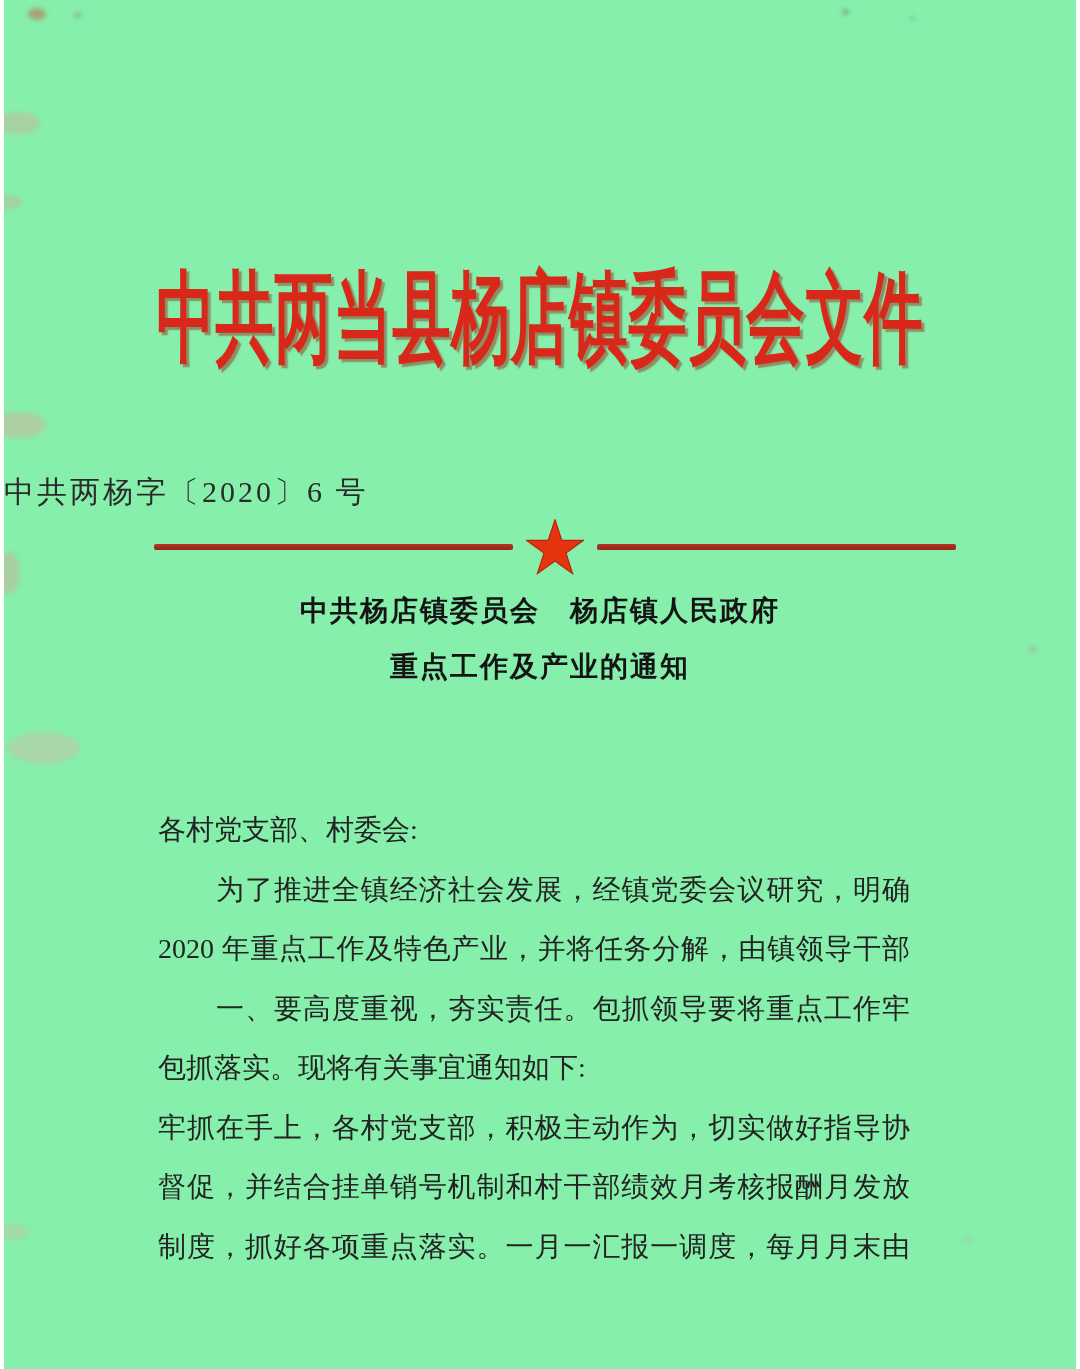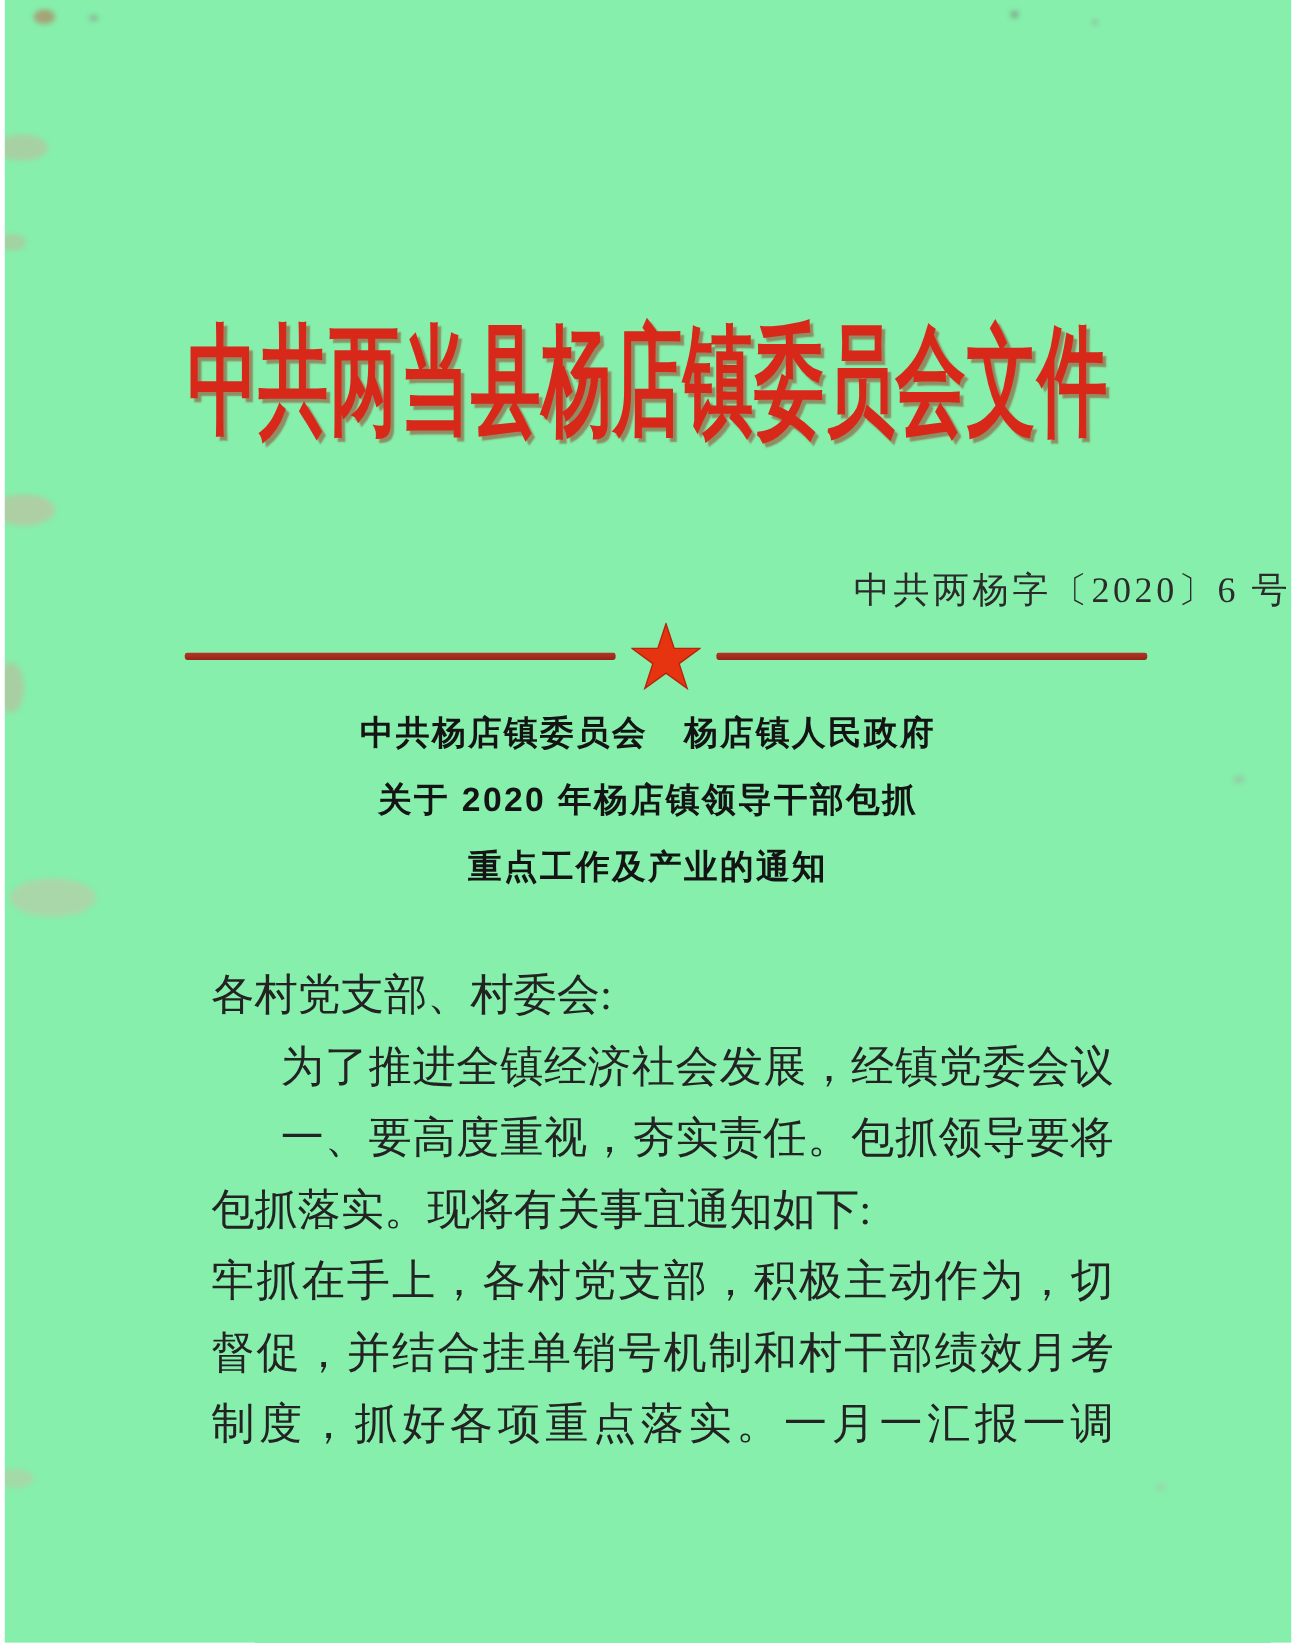--- a/index.html
+++ b/index.html
@@ -31,21 +31,21 @@
     transform-origin: top center;
     white-space: nowrap;
   }
 
   
   .doc-number {
     position: absolute;
     top: 472px;
     left: 0;
     width: 100%;
-    text-align: right;
+    text-align: left;
     font-size: 30px;
     letter-spacing: 3px;
     color: #2b2b2b;
     white-space: nowrap;
   }
 
   
   .divider {
     position: absolute;
     top: 518px;
@@ -83,24 +83,24 @@
     font-size: 28px;
     line-height: 56px;
     letter-spacing: 2px;
     white-space: nowrap;
   }
 
   
   .body-block {
     position: absolute;
     top: 800px;
-    left: 172px;
+    left: 154px;
     width: 752px;
     color: #232323;
-    font-size: 36px;
+    font-size: 28px;
   }
   .bline {
     height: 59.5px;
     line-height: 59.5px;
     white-space: nowrap;
     overflow: visible;
   }
   .bline.just {
     white-space: normal;
     text-align: justify;
@@ -142,27 +142,27 @@
   <div class="divider">
     <div class="seg"></div>
     <svg class="star" viewBox="0 0 100 96" xmlns="http://www.w3.org/2000/svg">
       <polygon points="50,1 61.8,36.5 99,36.5 68.9,58.4 80.4,94 50,72 19.6,94 31.1,58.4 1,36.5 38.2,36.5" fill="#e5340f" stroke="#b5260c" stroke-width="2"></polygon>
     </svg>
     <div class="seg"></div>
   </div>
 
   <div class="title">
     <div class="title-line">中共杨店镇委员会　杨店镇人民政府</div>
-    <div class="title-line">关于 2020 年杨店镇领导干部包抓</div>
     <div class="title-line">重点工作及产业的通知</div>
   </div>
 
   <div class="body-block">
     <div class="bline">各村党支部、村委会:</div>
     <div class="bline indent just">为了推进全镇经济社会发展，经镇党委会议研究，明确</div>
+    <div class="bline just">2020 年重点工作及特色产业，并将任务分解，由镇领导干部</div>
     <div class="bline indent just">一、要高度重视，夯实责任。包抓领导要将重点工作牢</div>
     <div class="bline">包抓落实。现将有关事宜通知如下:</div>
     <div class="bline just">牢抓在手上，各村党支部，积极主动作为，切实做好指导协调</div>
     <div class="bline just">督促，并结合挂单销号机制和村干部绩效月考核报酬月发放</div>
     <div class="bline just">制度，抓好各项重点落实。一月一汇报一调度，每月月末由</div>
   </div>
 
 </div>
 
 </body></html>

